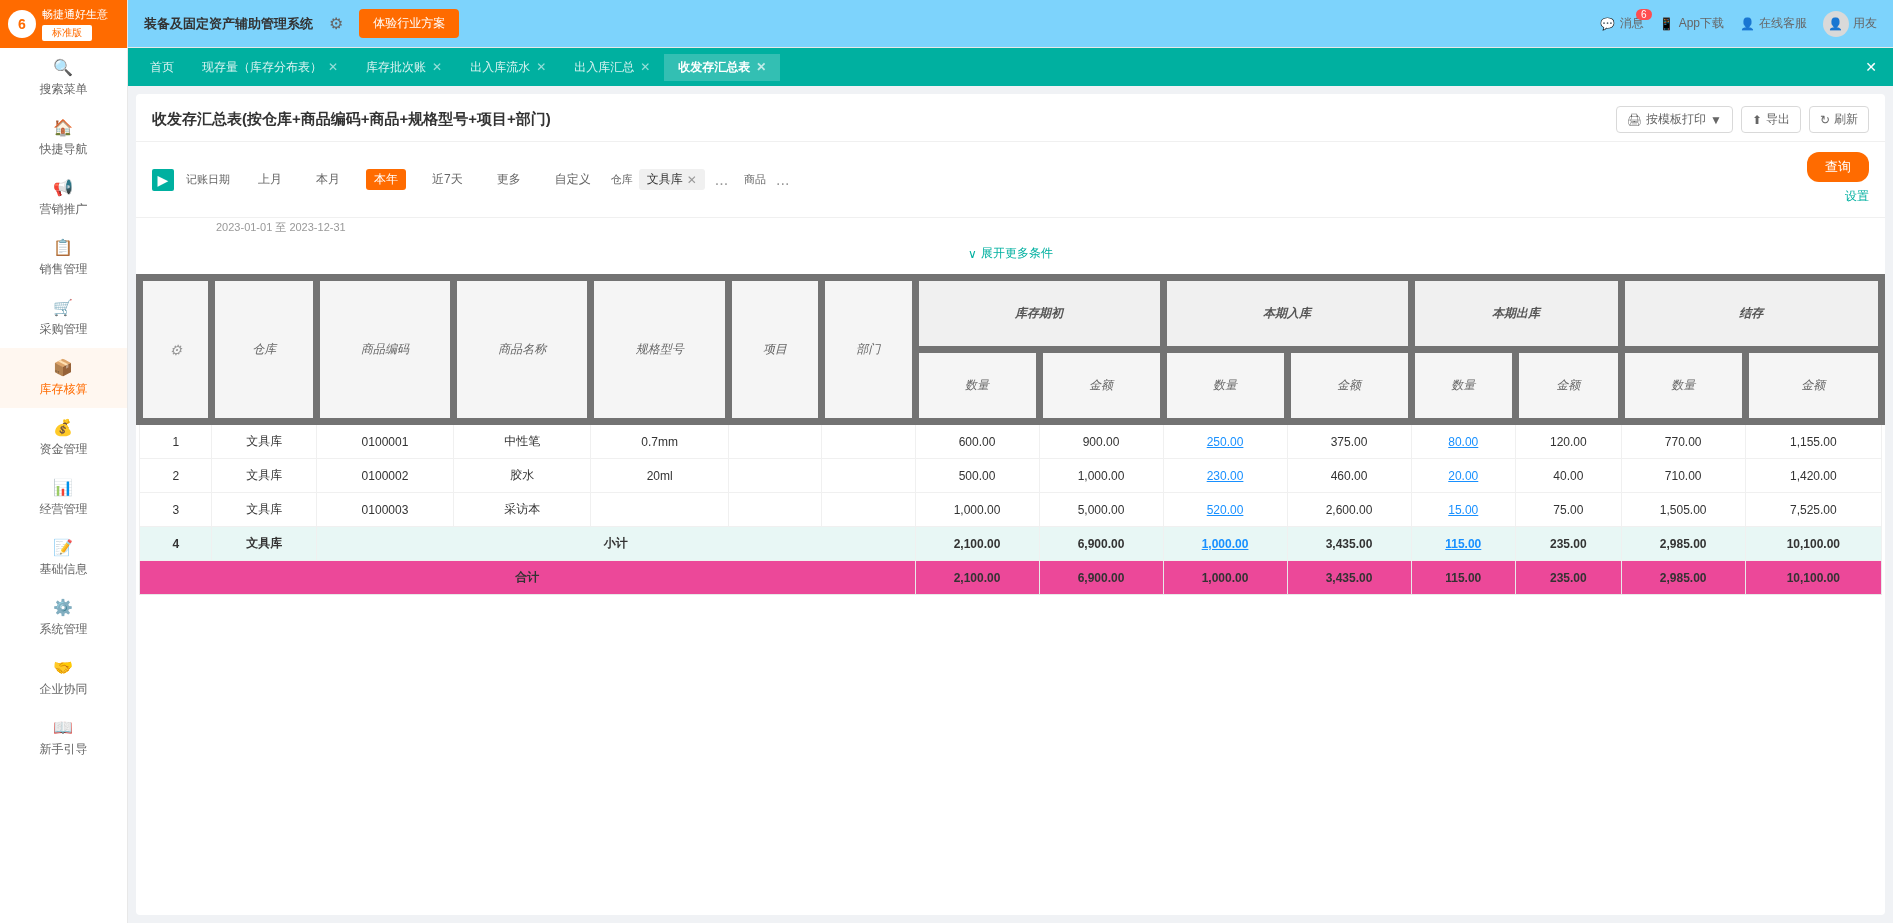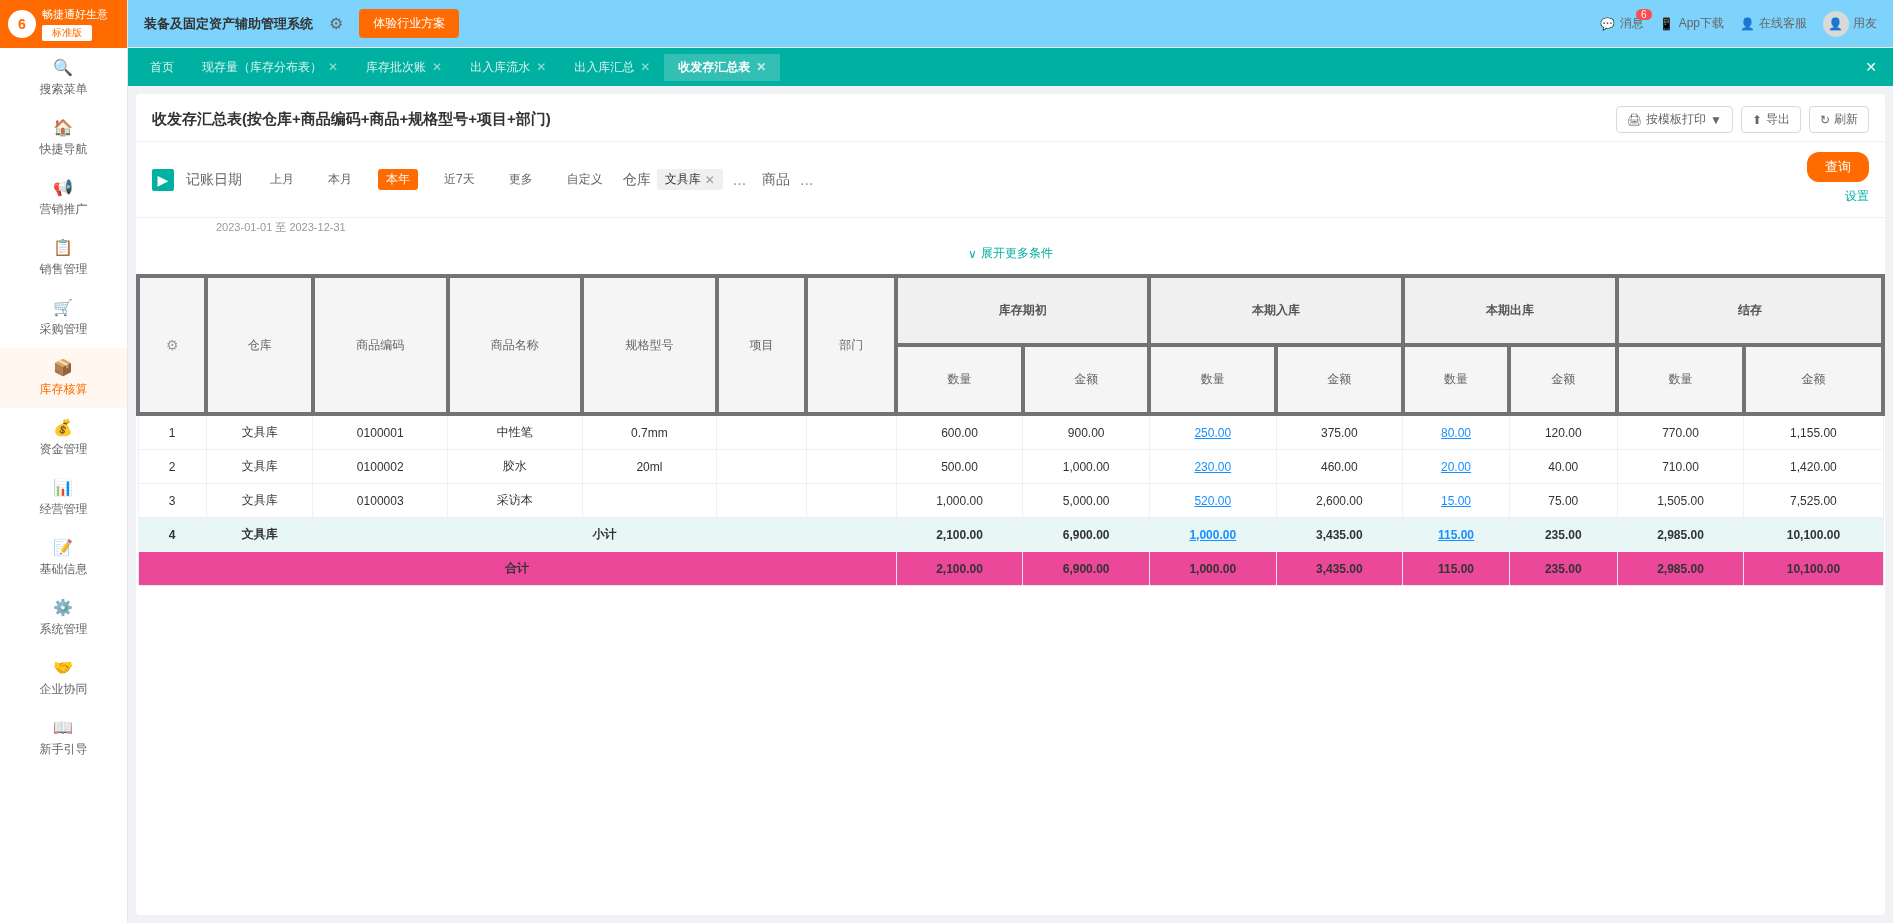--- a/index.html
+++ b/index.html
@@ -267,21 +267,21 @@
       font-size: 12px;
       color: #333;
     }
     .warehouse-tag-close { cursor: pointer; color: #999; }
     .more-dots {
       color: #999;
       cursor: pointer;
       font-size: 16px;
       padding: 0 4px;
     }
-    .label-text { color: #666; font-size: 14px; }
+    .label-text { color: #666; font-size: 11px; }
     .expand-conditions {
       color: #00b0a0;
       cursor: pointer;
       font-size: 12px;
       display: flex;
       align-items: center;
       gap: 4px;
       width: 100%;
       justify-content: center;
       padding: 4px 0;
@@ -321,23 +321,24 @@
     table {
       width: 100%;
       border-collapse: collapse;
       font-size: 12px;
     }
     thead th {
       background: #f5f5f5;
       color: #666;
       padding: 24px 10px;
       text-align: center;
-      border: 4px solid #737373;
+      border: 7px solid #737373;
       font-weight: normal;
       white-space: nowrap;
+      font-style: italic;
     }
     thead th.group-header {
       background: #f0f0f0;
       font-weight: bold;
       color: #555;
     }
     tbody td {
       padding: 8px 10px;
       border: 1px solid #f0f0f0;
       text-align: center;

